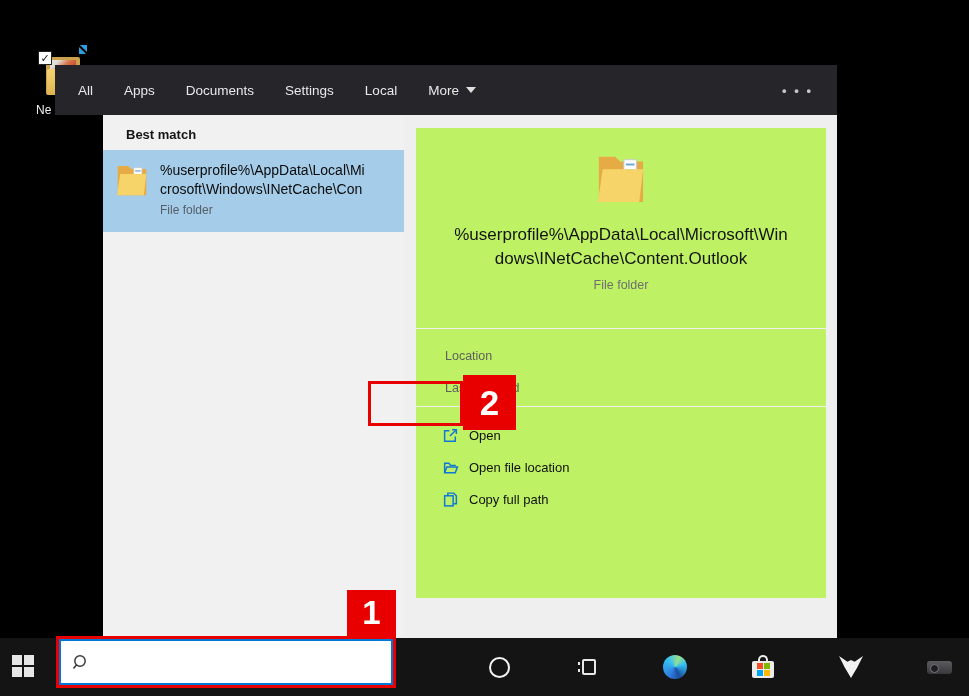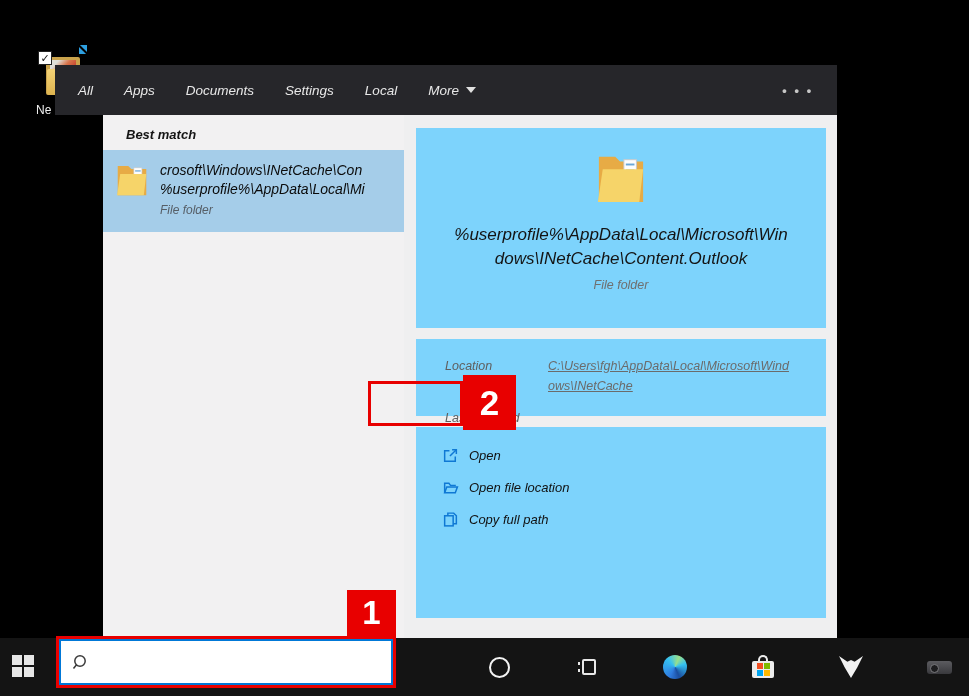--- a/index.html
+++ b/index.html
@@ -13,40 +13,40 @@
   .dk-folder .content { position:absolute; left:4px; top:7px; width:26px; height:20px; background:linear-gradient(135deg,#e0e0d8 20%,#d8744a 45%,#c23a2a 75%); }
   .dk-folder .front { position:absolute; left:1px; top:16px; width:32px; height:26px; background:linear-gradient(180deg,#f4d376,#ddb34f); border-radius:2px; }
   .dk-check { position:absolute; left:2px; top:11px; width:14px; height:14px; background:#fff; border:1px solid #222; font-size:11px; line-height:12px; text-align:center; color:#111; }
   .dk-arrows { position:absolute; left:38px; top:0; width:22px; height:20px; }
   .dk-arrows span { position:absolute; width:0; height:0; border:5px solid transparent; }
   .dk-arrows .a1 { border-bottom-color:#2d9fe0; left:8px; top:0; transform:rotate(45deg); }
   .dk-arrows .a2 { border-top-color:#2d9fe0; left:0px; top:9px; transform:rotate(45deg); }
   .dk-label { position:absolute; left:0px; top:63px; color:#f0f0f0; font-size:12px; text-shadow:1px 1px 2px #000; }
 
   
-  .search-window { position:absolute; left:55px; top:65px; width:782px; height:573px; z-index:2;font-style:italic; }
+  .search-window { position:absolute; left:55px; top:65px; width:782px; height:573px; z-index:2; }
 
   .tabbar { display:flex; align-items:center; gap:31px; height:50px; padding-left:23px; background:#26262a; }
   .tab { font-size:13.5px; color:#e8e8e8; cursor:default; }
   .tab-more { display:flex; align-items:center; gap:7px; }
   .chev { width:0; height:0; border-left:5px solid transparent; border-right:5px solid transparent; border-top:6px solid #e0e0e0; }
   .overflow { margin-left:auto; margin-right:24px; color:#c6c6c6; font-size:13px; font-weight:bold; letter-spacing:2px; }
 
   .panes { display:flex; height:523px;padding-left:48px; }
 
   
   .left-pane { width:342px; background:#f2f1f2; }
   .bm-header { margin:12px 0 8px 23px; font-size:13px; font-weight:bold; color:#151515; }
   .bm-item { display:flex; align-items:flex-start; height:82px; background:#a5cde9; padding:11px 0 0 12px; gap:11px; }
   .bm-text .t-line { font-size:14px; line-height:19px; color:#0b0b0b; }
   .bm-text .t-kind { font-size:12px; color:#565e66; margin-top:4px; }
 
   
   .right-pane { width:440px; background:#efeff0; padding:13px 11px 0 12px; }
-  .card { background:#7dd3fc; margin-bottom:11px; }
+  .card { background:#bef264; margin-bottom:1px; }
   .card1 { height:200px; text-align:center; padding-top:20px; }
   .pv-title { margin:13px auto 0; width:410px; font-size:17px; line-height:24px; color:#141414; }
   .pv-title span { display:block; }
   .pv-kind { margin-top:7px; font-size:12.5px; color:#6f6f6f; }
   .card2 { height:77px; padding:17px 0 0 29px; }
   .meta-row { display:flex; }
   .meta-row + .meta-row { margin-top:12px; }
   .meta-label { width:103px; font-size:12.5px; color:#5f5f5f; line-height:20px; }
   .meta-link { width:274px; font-size:12.5px; line-height:20px; color:#6b6b6b; cursor:pointer; }
   .meta-link span { display:block; text-decoration:underline; }
@@ -148,22 +148,22 @@
           <svg class="folder-sm" viewBox="0 0 52 58">
             <path d="M3 8 h17 l5 5 h24 v42 h-46 z" fill="#e7ab45"></path>
             <rect x="29" y="11" width="13" height="42" fill="#fdfdfd" stroke="#c9c9c9"></rect>
             <rect x="31" y="15" width="9" height="2" fill="#6aa7d8"></rect>
               <rect x="31" y="21" width="9" height="2" fill="#9bbbd8"></rect>
             <rect x="31" y="27" width="9" height="2" fill="#6aa7d8"></rect>
               <rect x="31" y="33" width="9" height="2" fill="#9bbbd8"></rect>
             <path d="M2 55 L7 21 H49 L45 55 Z" fill="#f6d469"></path>
           </svg>
           <div class="bm-text">
+            <div class="t-line">%userprofile%\AppData\Local\Mi</div>
             <div class="t-line">crosoft\Windows\INetCache\Con</div>
-            <div class="t-line">%userprofile%\AppData\Local\Mi</div>
             <div class="t-kind">File folder</div>
           </div>
         </div>
       </div>
 
       <div class="right-pane">
         <div class="card card1">
           <svg class="folder-lg" viewBox="0 0 52 58">
             <path d="M3 8 h17 l5 5 h24 v42 h-46 z" fill="#e7ab45"></path>
             <rect x="29" y="11" width="13" height="42" fill="#fdfdfd" stroke="#c9c9c9"></rect>
@@ -176,24 +176,20 @@
           <div class="pv-title">
             <span>%userprofile%\AppData\Local\Microsoft\Win</span>
             <span>dows\INetCache\Content.Outlook</span>
           </div>
           <div class="pv-kind">File folder</div>
         </div>
 
         <div class="card card2">
           <div class="meta-row">
             <div class="meta-label">Location</div>
-            <div class="meta-link">
-              <span>C:\Users\fgh\AppData\Local\Microsoft\Wind</span>
-              <span>ows\INetCache</span>
-            </div>
           </div>
           <div class="meta-row">
             <div class="meta-label">Last modified</div>
           </div>
         </div>
 
         <div class="card card3">
           <div class="action-row">
             <svg class="aicon" viewBox="0 0 16 16" fill="none" stroke="#0f78d4" stroke-width="1.4">
               <path d="M7 3.5 H2.5 V13.5 H12.5 V9"></path>

